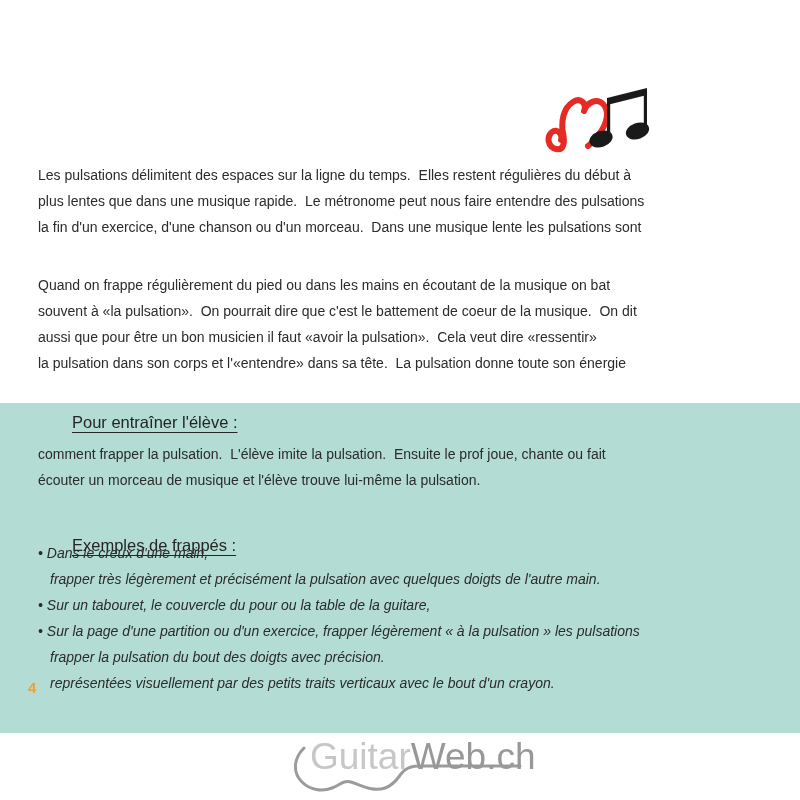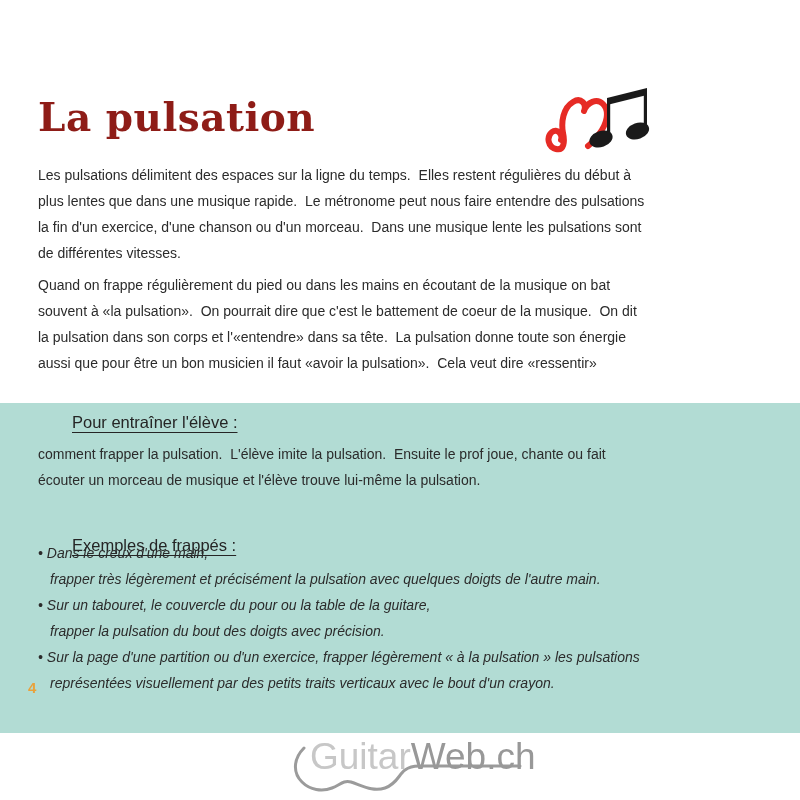--- a/index.html
+++ b/index.html
@@ -39,66 +39,64 @@
   .logo-text { position:absolute; left:300px; top:0px; font-size:37px; line-height:42px;
                letter-spacing:0px; white-space:pre; }
   .logo-guitar { color:#c7c7c7; }
   .logo-web { color:#989898; }
 </style>
 </head>
 <body>
 
 <div class="page">
 
-  <div class="title">La pulsation</div>
 
   <div class="icon-box">
     <svg width="120" height="78" viewBox="0 0 120 78">
 
       <path d="M 16,56 C 18,50 12,44 7,48 C 1,53 3,63 11,65 C 19,67 20,58 18,49
                C 16,38 18,24 28,18 C 36,13 42,20 39,27 C 42,18 52,14 58,20
                C 65,27 62,40 54,50 C 50,55 46,60 43,62" fill="none" stroke="#e62b25" stroke-width="6" stroke-linecap="round" stroke-linejoin="round"></path>
 
       <polygon points="62,14 102,4 102,11 62,21" fill="#1a1a1a"></polygon>
       <rect x="62" y="16" width="3.2" height="38" fill="#1a1a1a"></rect>
       <rect x="98.8" y="6" width="3.2" height="40" fill="#1a1a1a"></rect>
       <ellipse cx="56" cy="55" rx="12" ry="8" transform="rotate(-20 56 55)" fill="#1a1a1a"></ellipse>
       <ellipse cx="92.5" cy="47" rx="12" ry="8" transform="rotate(-20 92.5 47)" fill="#1a1a1a"></ellipse>
     </svg>
   </div>
 
   <div class="block p1">
     <div class="textline">Les pulsations délimitent des espaces sur la ligne du temps.  Elles restent régulières du début à</div>
     <div class="textline">plus lentes que dans une musique rapide.  Le métronome peut nous faire entendre des pulsations</div>
     <div class="textline">la fin d'un exercice, d'une chanson ou d'un morceau.  Dans une musique lente les pulsations sont</div>
-    <div class="textline">de différentes vitesses.</div>
   </div>
 
   <div class="block p2">
     <div class="textline">Quand on frappe régulièrement du pied ou dans les mains en écoutant de la musique on bat</div>
     <div class="textline">souvent à «la pulsation».  On pourrait dire que c'est le battement de coeur de la musique.  On dit</div>
+    <div class="textline">aussi que pour être un bon musicien il faut «avoir la pulsation».  Cela veut dire «ressentir»</div>
     <div class="textline">la pulsation dans son corps et l'«entendre» dans sa tête.  La pulsation donne toute son énergie</div>
-    <div class="textline">aussi que pour être un bon musicien il faut «avoir la pulsation».  Cela veut dire «ressentir»</div>
   </div>
 
   <div class="band"></div>
 
   <div class="sec-heading h-train">Pour entraîner l'élève :</div>
   <div class="block train-lines">
     <div class="textline">comment frapper la pulsation.  L'élève imite la pulsation.  Ensuite le prof joue, chante ou fait</div>
     <div class="textline">écouter un morceau de musique et l'élève trouve lui-même la pulsation.</div>
   </div>
 
   <div class="sec-heading h-ex">Exemples de frappés :</div>
   <div class="block bullets">
     <div class="textline bullet-line1">Dans le creux d'une main,</div>
     <div class="textline bullet-line2">frapper très légèrement et précisément la pulsation avec quelques doigts de l'autre main.</div>
     <div class="textline bullet-line1">Sur un tabouret, le couvercle du pour ou la table de la guitare,</div>
+    <div class="textline bullet-line1">Sur la page d'une partition ou d'un exercice, frapper légèrement « à la pulsation » les pulsations</div>
     <div class="textline bullet-line2">frapper la pulsation du bout des doigts avec précision.</div>
-    <div class="textline bullet-line1">Sur la page d'une partition ou d'un exercice, frapper légèrement « à la pulsation » les pulsations</div>
     <div class="textline bullet-line2">représentées visuellement par des petits traits verticaux avec le bout d'un crayon.</div>
   </div>
 
   <div class="pagenum">4</div>
 
   <div class="footer">
     <svg class="logo-curve" width="236" height="56" viewBox="0 0 236 56">
       <path d="M 12,4 C 2,14 0,28 10,38 C 18,46 30,48 40,44 C 48,41 51,36 59,38
                C 71,42 81,48 93,44 C 105,40 107,30 113,26 C 117,23 121,22 127,22 L 228,22" fill="none" stroke="#9b9b9b" stroke-width="3" stroke-linecap="round" stroke-linejoin="round"></path>
     </svg>

